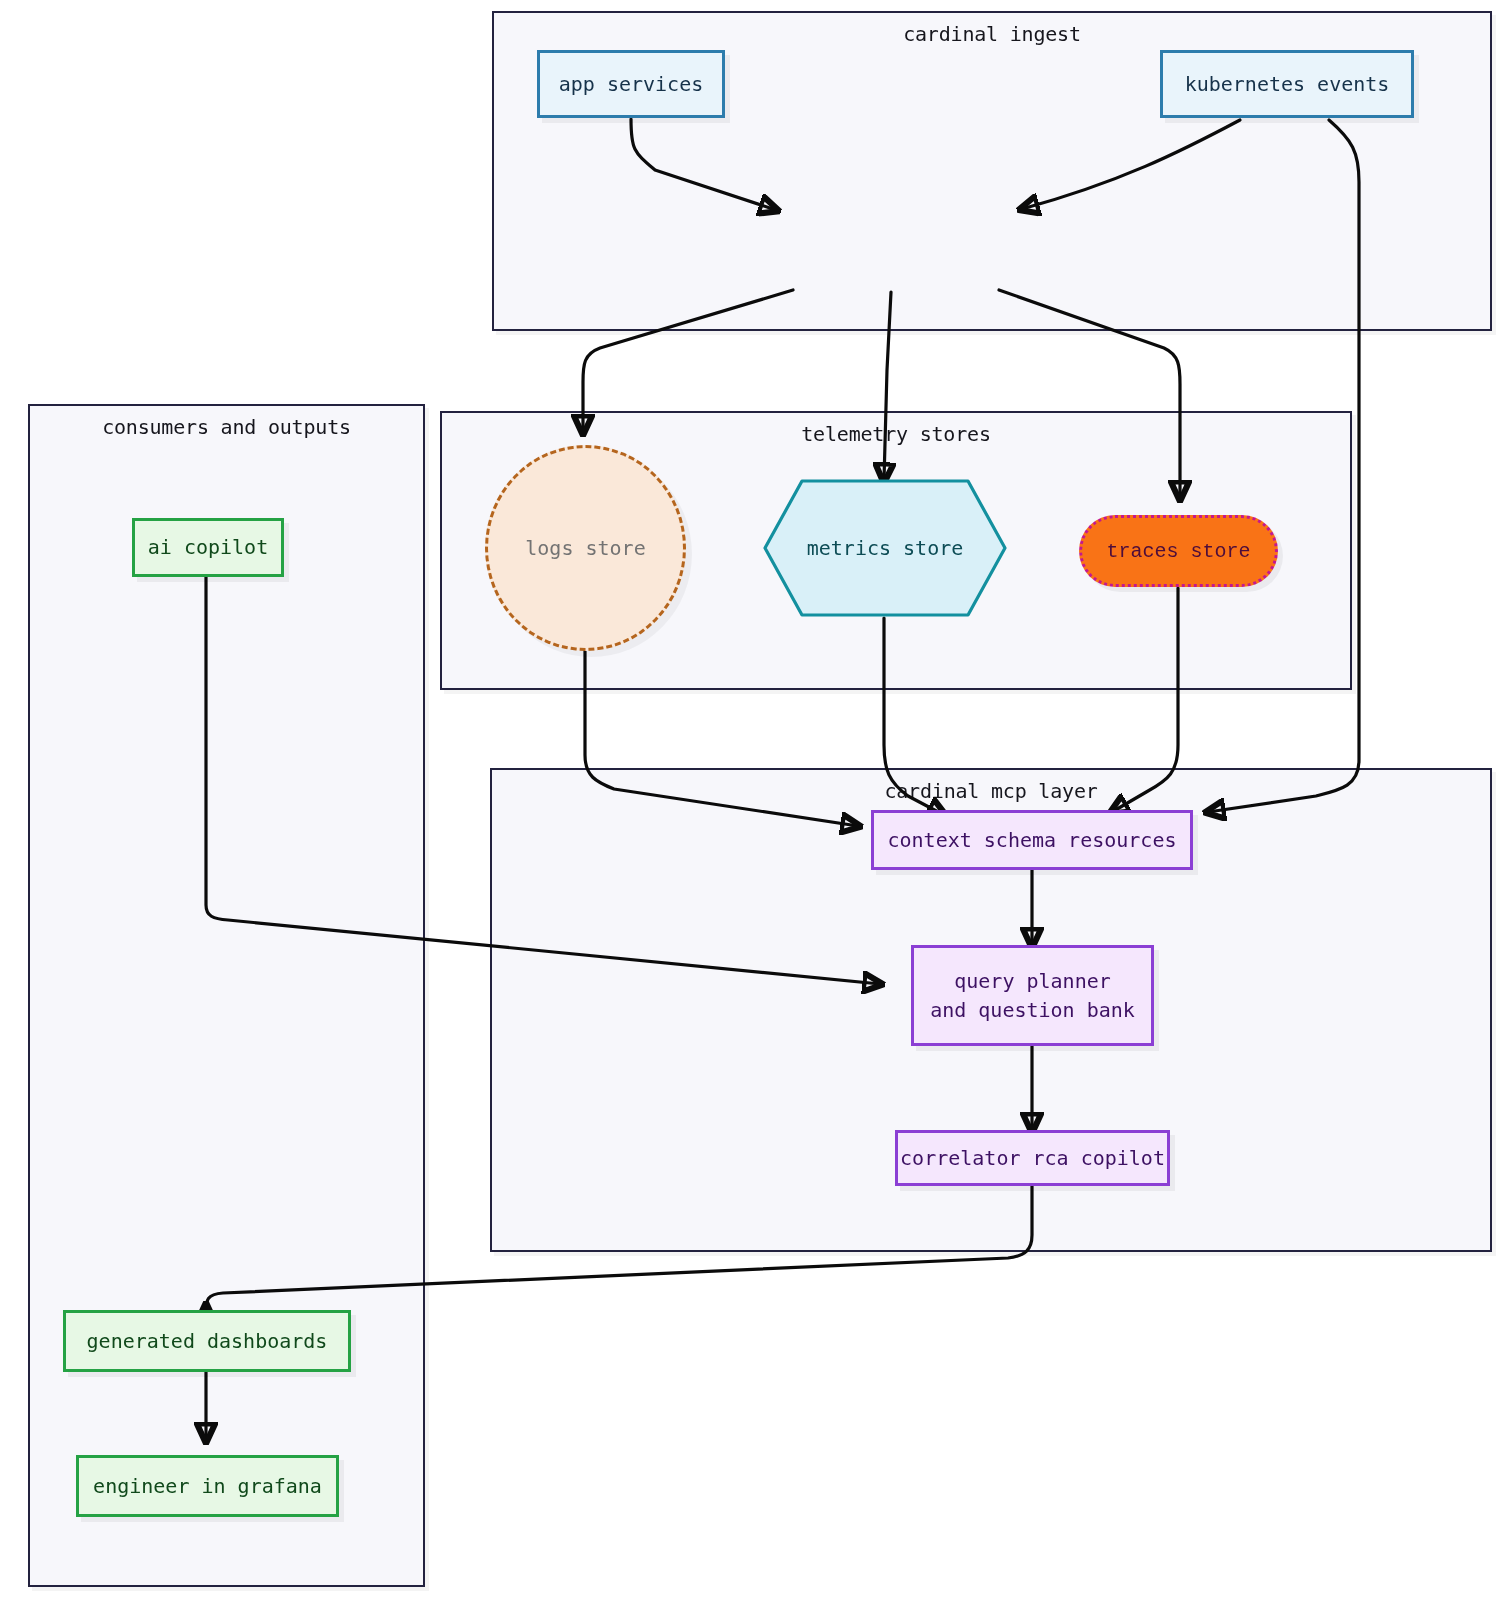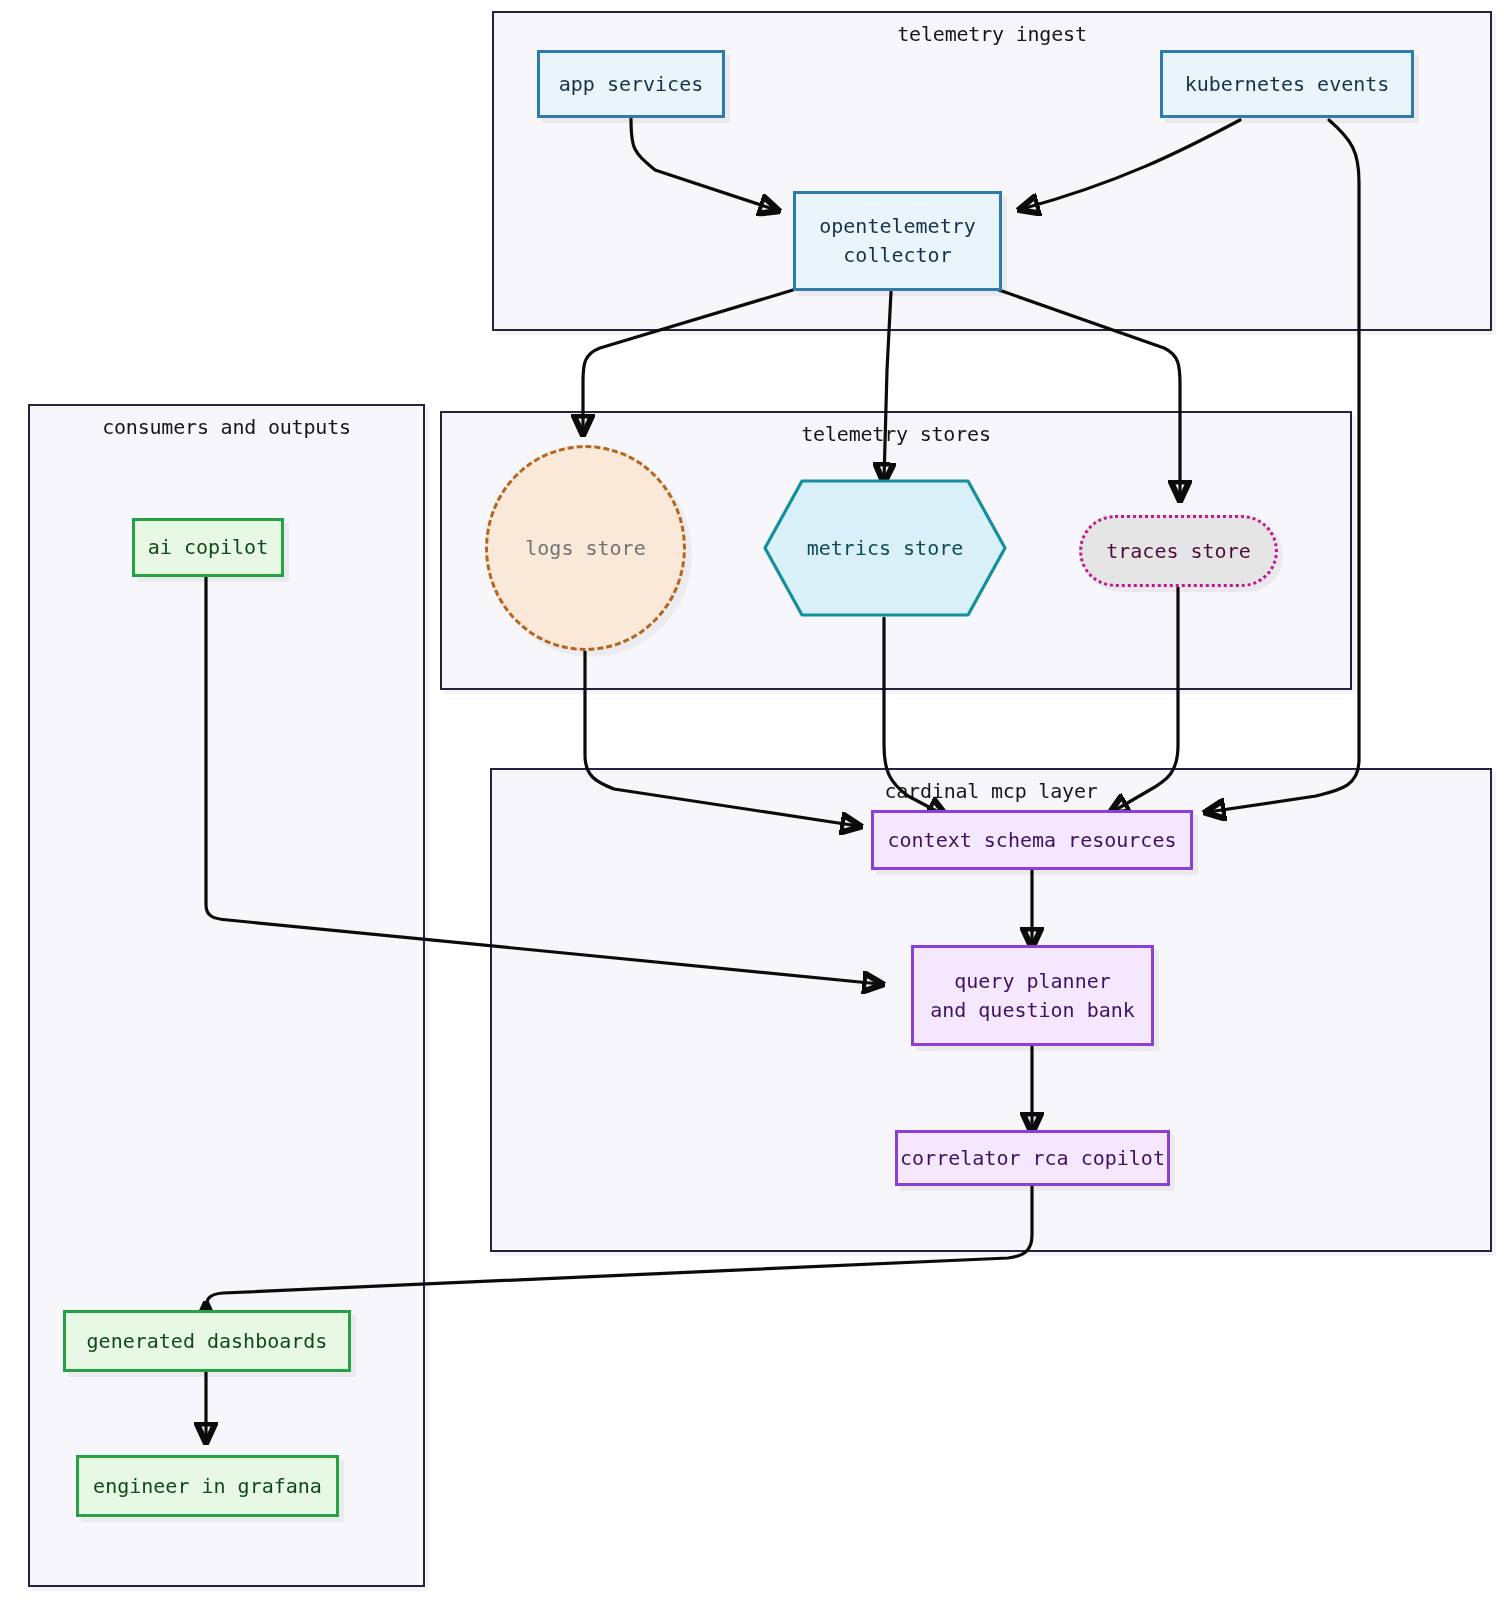--- a/index.html
+++ b/index.html
@@ -64,25 +64,26 @@
     color: #3d1163;
   }
   .n-ellipse {
     background: #fae8d9;
     border: 3px dashed #b5651d;
     border-radius: 50%;
     color: #737373;
     box-shadow: 6px 6px 0 rgba(0,0,0,0.045);
   }
   .n-stadium {
-    background: #e5e5e5;
+    background: #f97316;
     border: 3px dotted #c4188f;
     border-radius: 60px;
     color: #4d0d3b;
     box-shadow: 5px 5px 0 rgba(0,0,0,0.05);
+    font-family: Liberation Mono, monospace;
   }
   .n-hex {
     background: transparent;
     border: none;
     box-shadow: none;
     color: #0d4c55;
   }
   .hex-svg {
     position: absolute;
     inset: 0;
@@ -113,21 +114,21 @@
     stroke-linecap: round;
     stroke-linejoin: round;
   }
 </style>
 </head>
 <body>
 
 <div id="stage">
 
   <div class="cluster" style="left:492px; top:11px; width:1000px; height:320px;">
-    <div class="cluster-title">telemetry ingest</div>
+    <div class="cluster-title">cardinal ingest</div>
   </div>
 
   <div class="cluster" style="left:440px; top:411px; width:912px; height:279px;">
     <div class="cluster-title">telemetry stores</div>
   </div>
 
   <div class="cluster" style="left:490px; top:768px; width:1002px; height:484px;">
     <div class="cluster-title">cardinal mcp layer</div>
   </div>
 
@@ -172,24 +173,20 @@
   </svg>
 
   <div class="node n-blue" style="left:537px; top:50px; width:188px; height:68px;">
     <span class="n-label">app services</span>
   </div>
 
   <div class="node n-blue" style="left:1160px; top:50px; width:254px; height:68px;">
     <span class="n-label">kubernetes events</span>
   </div>
 
-  <div class="node n-blue" style="left:793px; top:191px; width:209px; height:100px;">
-    <span class="n-label">opentelemetry
-collector</span>
-  </div>
 
   <div class="node n-ellipse" style="left:485px; top:445px; width:201px; height:206px;">
     <span class="n-label">logs store</span>
   </div>
 
   <div class="node n-hex" style="left:762px; top:478px; width:246px; height:140px;">
     <svg class="hex-svg" viewBox="0 0 246 140" preserveAspectRatio="none">
       <polygon points="40,3 206,3 243,70 206,137 40,137 3,70" fill="#d9f0f8" stroke="#13909f" stroke-width="3.2" stroke-linejoin="round"></polygon>
     </svg>
     <span class="n-label">metrics store</span>

